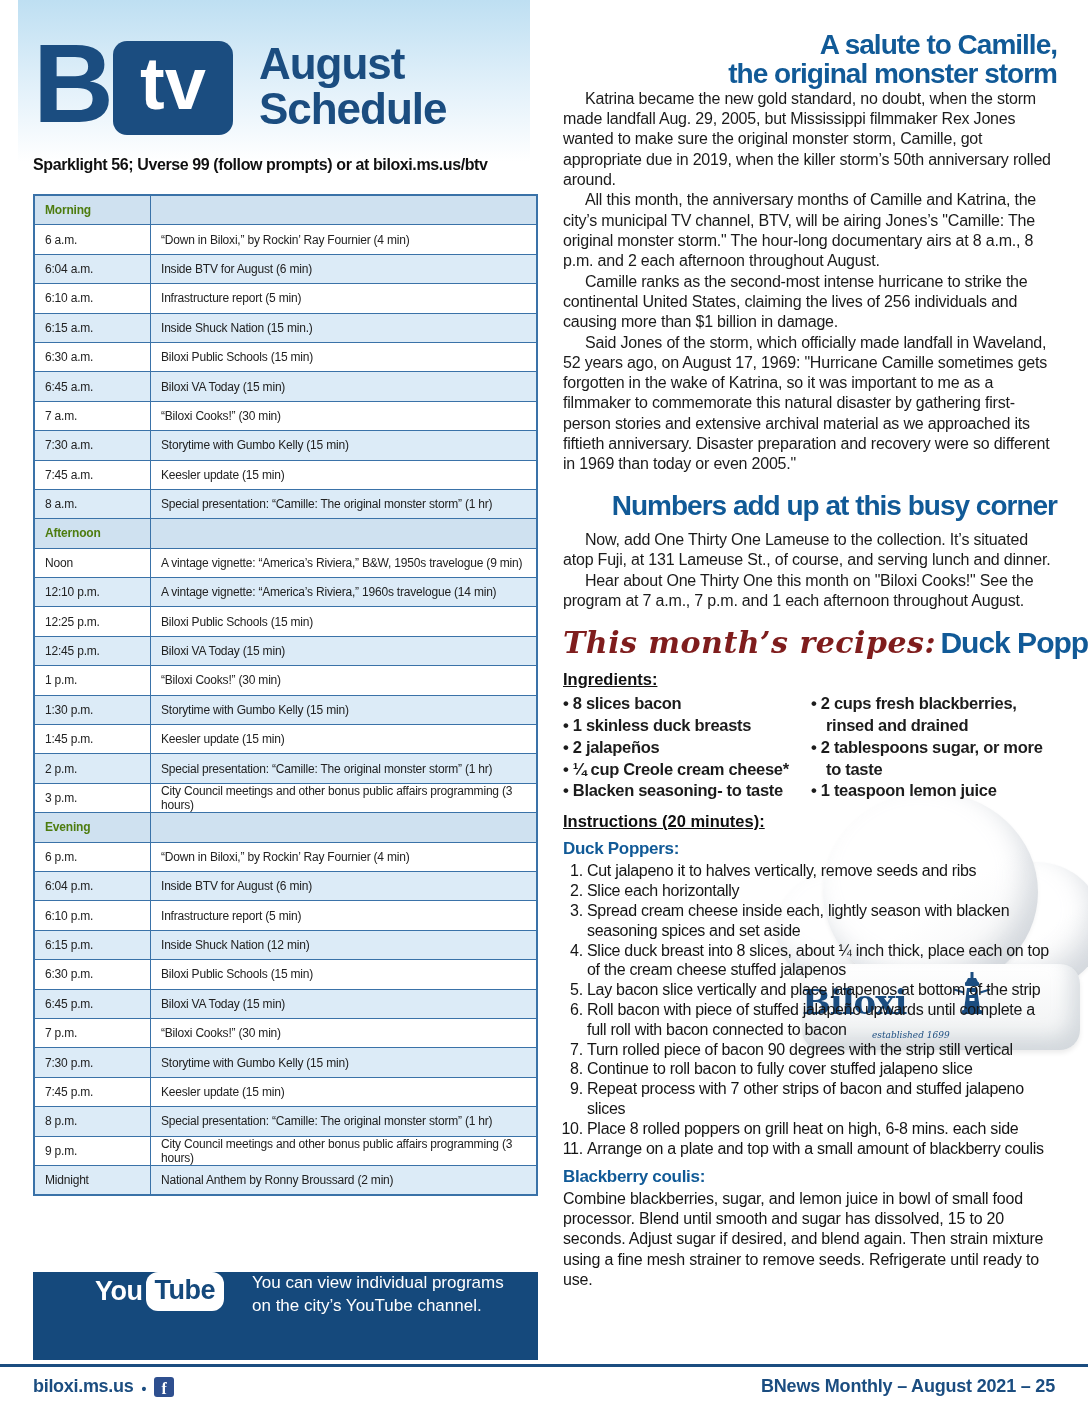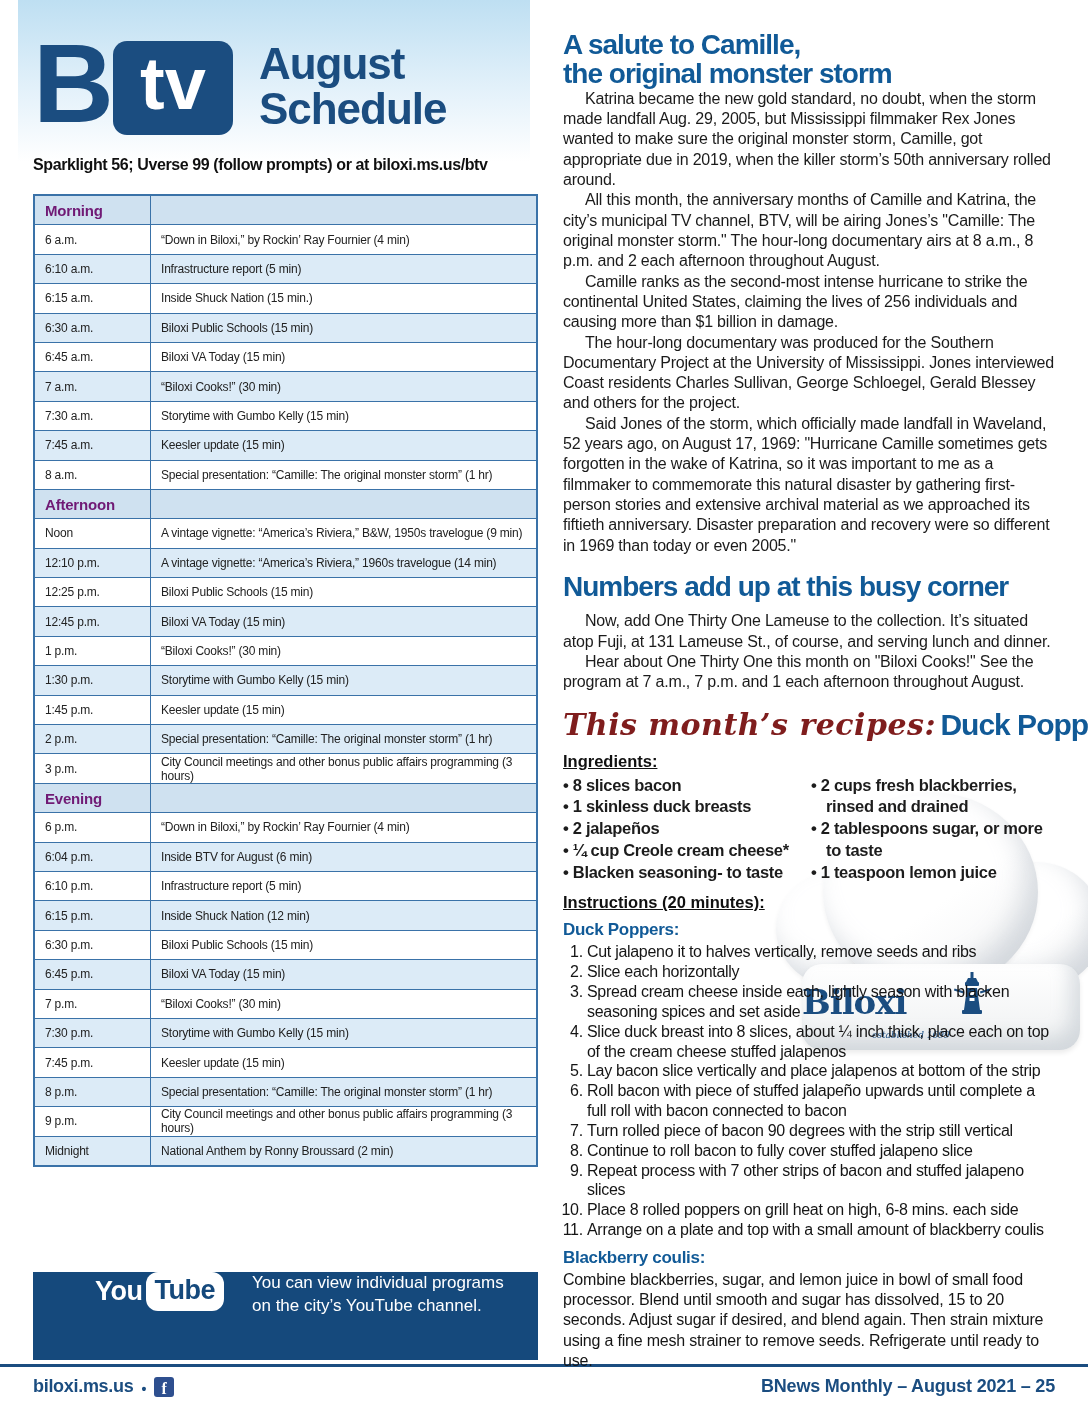--- a/index.html
+++ b/index.html
@@ -23,36 +23,36 @@
   .logo-title span { display:block; }
 
   .subtitle { position:absolute; top:156px; left:0; width:505px;
     font-weight:bold; color:#101010; font-size:16px; letter-spacing:-0.4px; }
 
   table.schedule { position:absolute; top:194px; left:0; width:505px;
     border-collapse:collapse; font-size:12px; letter-spacing:-0.2px; color:#222; }
   table.schedule td { border:1px solid #3a72a8; padding:0 10px; height:28.4px; vertical-align:middle; }
   table.schedule { border:2px solid #3a72a8; }
   td.time-col { width:95px; }
-  tbody.sec-head td { background:#cfe1f0; font-weight:bold; color:#701a75; font-size:15px; }
+  tbody.sec-head td { background:#cfe1f0; font-weight:bold; color:#4d7c0f; font-size:12px; }
   tbody.sec-rows tr:nth-child(even) td { background:#dcebf7; }
   tbody.sec-rows tr:nth-child(odd) td { background:#ffffff; }
 
   .yt-banner { position:absolute; top:1272px; left:0; width:505px; height:88px; background:#15497c;
     display:flex; align-items:flex-start; }
   .yt-logo { display:flex; align-items:center; margin-left:62px; }
   .yt-you { color:#fff; font-weight:bold; font-size:27px; letter-spacing:-0.5px; }
   .yt-tube-box { background:#fff; border-radius:12px; margin-left:3px; padding:3px 9px 5px 9px; }
   .yt-tube { color:#15497c; font-weight:bold; font-size:27px; letter-spacing:-0.5px; }
   .yt-text { color:#fff; font-size:17px; line-height:1.35; margin-left:28px; width:270px; }
 
   
   .right-col { position:absolute; left:563px; top:30px; width:494px; z-index:3; }
   h1.art-title { margin:0; color:#115a97; font-size:28px; line-height:1.05; letter-spacing:-1px; font-weight:bold; }
-  h1.art-title span { display:block; }
+  h1.art-title span { display:block;text-align:right; }
   .art-body p { margin:0; font-size:16px; line-height:1.27; letter-spacing:-0.2px; text-indent:22px; color:#1b1b1b; }
   .gap1 { height:10px; }
   .gap2 { height:16px; }
 
   .recipe-head { margin-top:14px; white-space:nowrap; }
   .recipe-script { font-family:"DejaVu Serif", serif; font-style:italic; font-weight:bold;
     color:#7f1d1d; font-size:30px; letter-spacing:0.5px; }
   .recipe-title { color:#115a97; font-weight:bold; font-size:30px; letter-spacing:-1px; }
 
   .u-label { font-weight:bold; font-size:16.5px; text-decoration:underline; color:#101010; margin-top:10px; }
@@ -115,20 +115,24 @@
       <tbody class="sec-head">
         <tr>
             <td class="time-col">Morning</td>
             <td></td>
           </tr>
       </tbody>
       <tbody class="sec-rows">
           <tr>
           <td class="time-col">6 a.m.</td>
           <td>“Down in Biloxi,” by Rockin’ Ray Fournier (4 min)</td>
+        </tr>
+          <tr>
+          <td class="time-col">6:04 a.m.</td>
+          <td>Inside BTV for August (6 min)</td>
         </tr>
           <tr>
           <td class="time-col">6:10 a.m.</td>
           <td>Infrastructure report (5 min)</td>
         </tr>
           <tr>
           <td class="time-col">6:15 a.m.</td>
           <td>Inside Shuck Nation (15 min.)</td>
         </tr>
           <tr>
@@ -296,21 +300,20 @@
   <div class="right-col">
 
     <h1 class="art-title">
         <span>A salute to Camille,</span>
         <span>the original monster storm</span>
       </h1>
     <div class="art-body">
         <p>Katrina became the new gold standard, no doubt, when the storm made landfall Aug. 29, 2005, but Mississippi filmmaker Rex Jones wanted to make sure the original monster storm, Camille, got appropriate due in 2019, when the killer storm’s 50th anniversary rolled around.</p>
         <p>All this month, the anniversary months of Camille and Katrina, the city’s municipal TV channel, BTV, will be airing Jones’s "Camille: The original monster storm." The hour-long documentary airs at 8 a.m., 8 p.m. and 2 each afternoon throughout August.</p>
         <p>Camille ranks as the second-most intense hurricane to strike the continental United States, claiming the lives of 256 individuals and causing more than $1 billion in damage.</p>
-        <p>The hour-long documentary was produced for the Southern Documentary Project at the University of Mississippi. Jones interviewed Coast residents Charles Sullivan, George Schloegel, Gerald Blessey and others for the project.</p>
         <p>Said Jones of the storm, which officially made landfall in Waveland, 52 years ago, on August 17, 1969: "Hurricane Camille sometimes gets forgotten in the wake of Katrina, so it was important to me as a filmmaker to commemorate this natural disaster by gathering first-person stories and extensive archival material as we approached its fiftieth anniversary. Disaster preparation and recovery were so different in 1969 than today or even 2005."</p>
       </div>
 
     <div class="gap2"></div>
     <h1 class="art-title">
         <span>Numbers add up at this busy corner</span>
       </h1>
     <div class="gap1"></div>
     <div class="art-body">
         <p>Now, add One Thirty One Lameuse to the collection. It’s situated atop Fuji, at 131 Lameuse St., of course, and serving lunch and dinner.</p>

